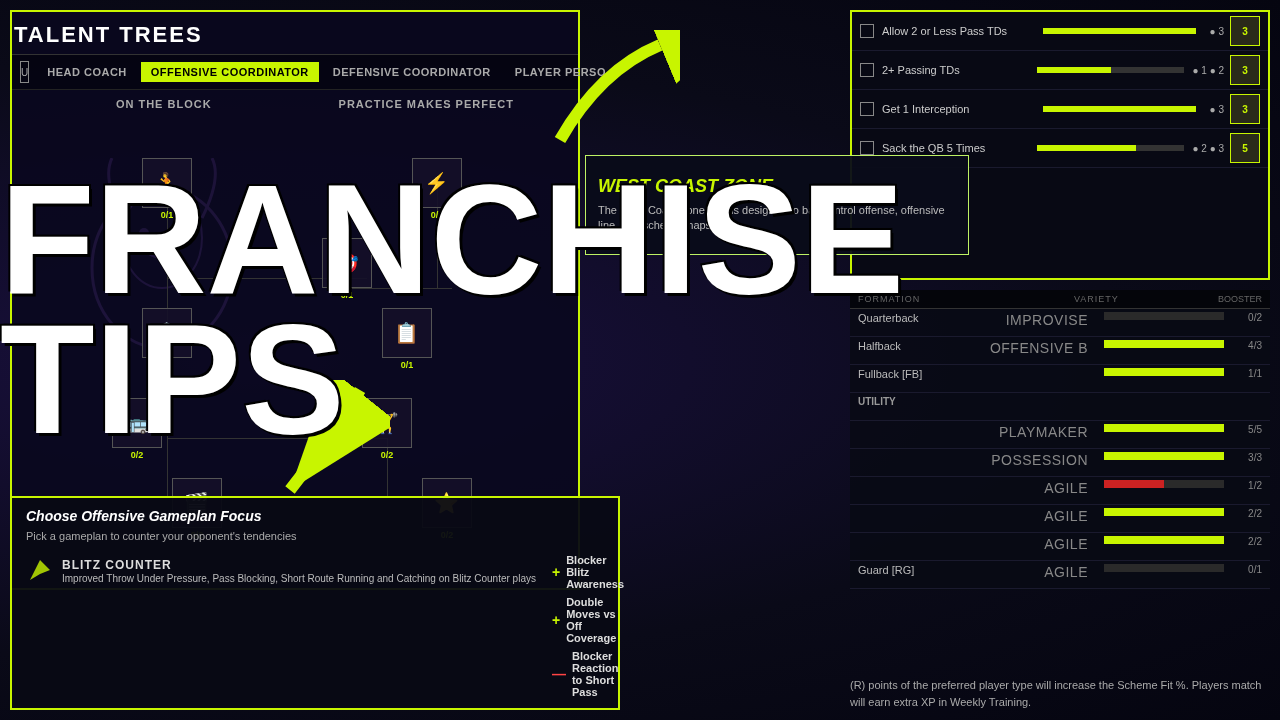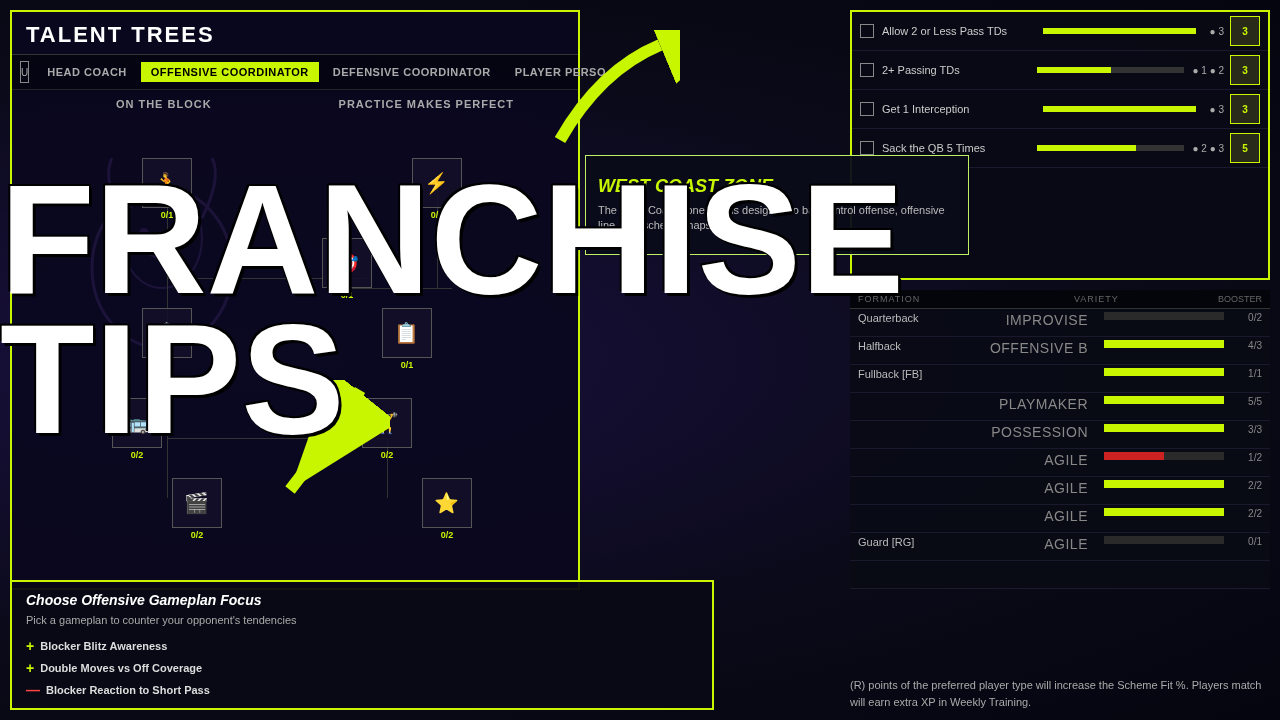--- a/index.html
+++ b/index.html
@@ -25,21 +25,21 @@
       top: 10px;
       left: 10px;
       width: 570px;
       height: 580px;
       border: 2px solid #c8f500;
       background: rgba(10, 8, 30, 0.92);
       z-index: 2;
     }
 
     .talent-trees-header {
-      padding: 10px 14px 6px;
+      padding: 10px 2px 6px;
       border-bottom: 1px solid #333;
     }
     .talent-trees-title {
       color: #ffffff;
       font-size: 22px;
       font-weight: 900;
       letter-spacing: 2px;
       text-transform: uppercase;
     }
 
@@ -310,21 +310,21 @@
       line-height: 0.9;
       text-shadow: 3px 3px 0 #000, -2px -2px 0 #000, 2px -2px 0 #000;
       display: block;
     }
 
     
     .bottom-bar {
       position: absolute;
       bottom: 10px;
       left: 10px;
-      width: 704px;
+      width: 610px;
       min-height: 110px;
       border: 2px solid #c8f500;
       background: rgba(8, 10, 20, 0.95);
       z-index: 5;
       padding: 10px 14px;
       display: flex;
       flex-direction: column;
       gap: 4px;
     }
     .bottom-bar-title {
@@ -606,20 +606,23 @@
   </div>
   <div class="player-row">
     <span class="player-name">Fullback [FB]</span>
     <span class="player-stat-label"></span>
     <div class="player-bar-container">
       <div class="player-bar-fill" style="width:100%; background:#c8f500;"></div>
     </div>
     <span class="player-ratio">1/1</span>
   </div>
   <div class="player-row">
+    <span class="player-name" style="color:#999; font-size:10px; font-weight:700; text-transform:uppercase;">UTILITY</span>
+  </div>
+  <div class="player-row">
     <span class="player-name"></span>
     <span class="player-stat-label">PLAYMAKER</span>
     <div class="player-bar-container">
       <div class="player-bar-fill" style="width:100%; background:#c8f500;"></div>
     </div>
     <span class="player-ratio">5/5</span>
   </div>
   <div class="player-row">
     <span class="player-name"></span>
     <span class="player-stat-label">POSSESSION</span>
@@ -670,20 +673,31 @@
 
 <div class="wcz-tooltip">
   <div class="wcz-title">WEST COAST ZONE</div>
   <div class="wcz-desc">The West Coast Zone Run is designed to ball-control offense, offensive line, and scheme maps.</div>
 </div>
 
 <div class="bottom-bar">
   <div class="bottom-bar-title">Choose Offensive Gameplan Focus</div>
   <div class="bottom-bar-subtitle">Pick a gameplan to counter your opponent's tendencies</div>
   <div style="display:flex; gap:16px; align-items:flex-start; margin-top:4px;">
+    <div style="flex:0 0 auto;">
+      <div style="display:flex; align-items:center; gap:8px; margin-bottom:4px;">
+        <svg width="28" height="28" viewBox="0 0 28 28">
+          <path d="M4 24 L14 4 L24 14 L14 18 Z" fill="#c8f500" opacity="0.8"></path>
+        </svg>
+        <div>
+          <div class="bottom-bar-section">BLITZ COUNTER</div>
+          <div class="bottom-bar-desc">Improved Throw Under Pressure, Pass Blocking, Short Route Running and Catching on Blitz Counter plays</div>
+        </div>
+      </div>
+    </div>
     <div class="bottom-bar-bonuses" style="position:relative; right:auto; top:auto;">
       <div class="bonus-row">
         <span class="bonus-icon plus">+</span>
         <span class="bonus-text">Blocker Blitz Awareness</span>
       </div>
       <div class="bonus-row">
         <span class="bonus-icon plus">+</span>
         <span class="bonus-text">Double Moves vs Off Coverage</span>
       </div>
       <div class="bonus-row">

